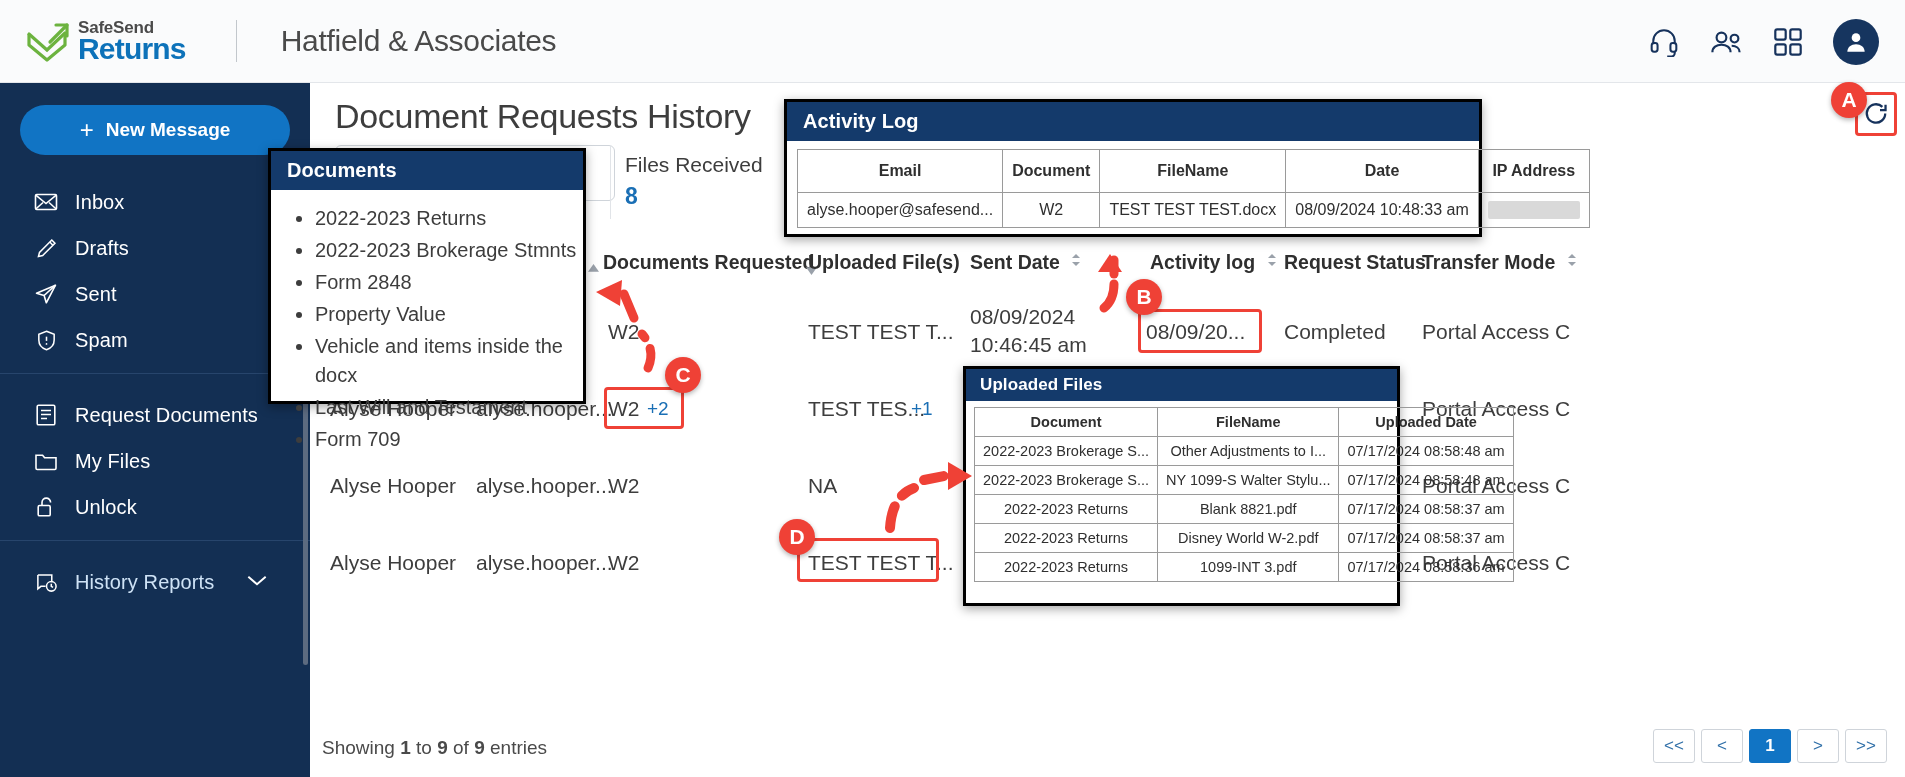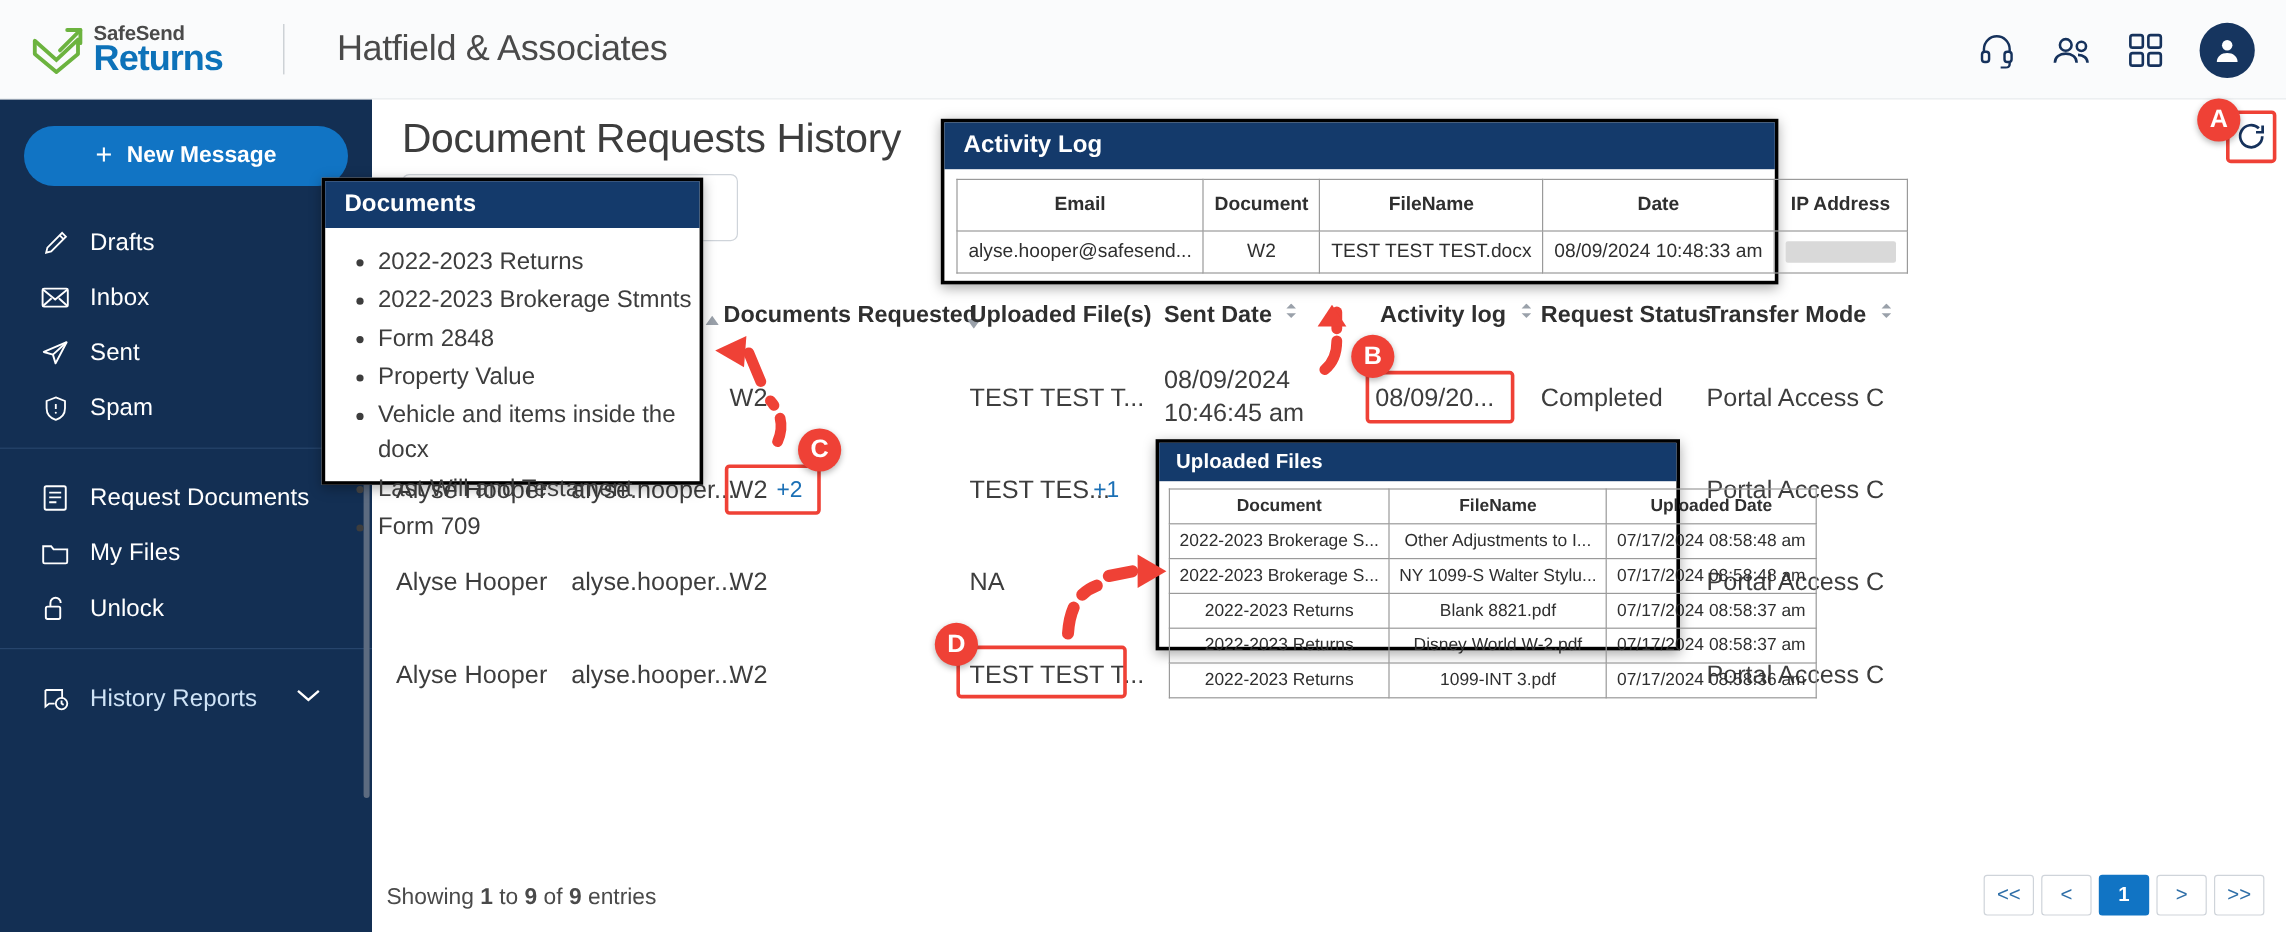--- a/index.html
+++ b/index.html
@@ -189,40 +189,40 @@
 
   <div class="sidebar">
     <button class="newmsg">
       <span class="plus">+</span>
       <span>New Message</span>
     </button>
 
     <div class="navgroup" style="padding-top:24px;">
       <div class="navitem">
         <span class="ico">
-          <svg viewBox="0 0 24 24" width="23" height="23" fill="none" stroke="#fff" stroke-width="1.6">
-            <path d="M17.5 3.2 20.8 6.5 8 19.3 3.6 20.4 4.7 16z"></path>
-              <path d="M15.4 5.3 18.7 8.6"></path>
-          </svg>
-        </span>
-        <span class="lbl">Drafts</span>
-      </div>
-      <div class="navitem">
-        <span class="ico">
           <svg viewBox="0 0 24 20" width="24" height="20" fill="none" stroke="#fff" stroke-width="1.6">
             <rect x="1.5" y="2.5" width="21" height="15" rx="1.2"></rect>
             <path d="M1.8 3.2 12 11.5 22.2 3.2"></path>
               <path d="M1.8 17 9 10.5"></path>
               <path d="M22.2 17 15 10.5"></path>
           </svg>
         </span>
         <span class="lbl">Inbox</span>
       </div>
       <div class="navitem">
         <span class="ico">
+          <svg viewBox="0 0 24 24" width="23" height="23" fill="none" stroke="#fff" stroke-width="1.6">
+            <path d="M17.5 3.2 20.8 6.5 8 19.3 3.6 20.4 4.7 16z"></path>
+              <path d="M15.4 5.3 18.7 8.6"></path>
+          </svg>
+        </span>
+        <span class="lbl">Drafts</span>
+      </div>
+      <div class="navitem">
+        <span class="ico">
           <svg viewBox="0 0 24 24" width="24" height="24" fill="none" stroke="#fff" stroke-width="1.6">
             <path d="M21.5 3.2 2.5 11.3l7.6 2.2 2.2 7.3z" stroke-linejoin="round"></path>
             <path d="M10.1 13.5 21.5 3.2"></path>
           </svg>
         </span>
         <span class="lbl">Sent</span>
       </div>
       <div class="navitem">
         <span class="ico">
           <svg viewBox="0 0 24 24" width="23" height="23" fill="none" stroke="#fff" stroke-width="1.6">
@@ -285,20 +285,24 @@
 
 
     <div class="scrollthumb"></div>
   </div>
 
   <div class="main">
     <div class="page-title">Document Requests History</div>
 
     <div class="filterbox"></div>
 
+    <div class="statbox">
+      <div class="sl">Files Received</div>
+      <div class="sv">8</div>
+    </div>
 
     <div class="thead">
       <span class="sortico" style="position:absolute;left:273px;top:8px;">
         <svg viewBox="0 0 10 8" width="11" height="9">
             <path d="M5 0 10 7H0z" fill="#9aa1aa"></path>
           </svg>
       </span>
       <span class="th" style="left:293px;">
         <span>Documents Requested</span>
       </span>
@@ -427,21 +431,21 @@
             <td>W2</td>
             <td>TEST TEST TEST.docx</td>
             <td>08/09/2024 10:48:33 am</td>
             <td><span class="redact">.</span></td>
           </tr>
         </tbody>
       </table>
     </div>
   </div>
 
-  <div class="panel" style="left:963px; top:366px; width:437px; height:176px;">
+  <div class="panel" style="left:963px; top:366px; width:437px; height:240px;">
     <div class="panel-hd" style="font-size:17px;padding:6px 14px;">Uploaded Files</div>
     <div style="padding:6px 8px 0;">
       <table class="ptable small">
         <thead>
           <tr>
             <th>Document</th>
             <th>FileName</th>
             <th>Uploaded Date</th>
           </tr>
         </thead>

